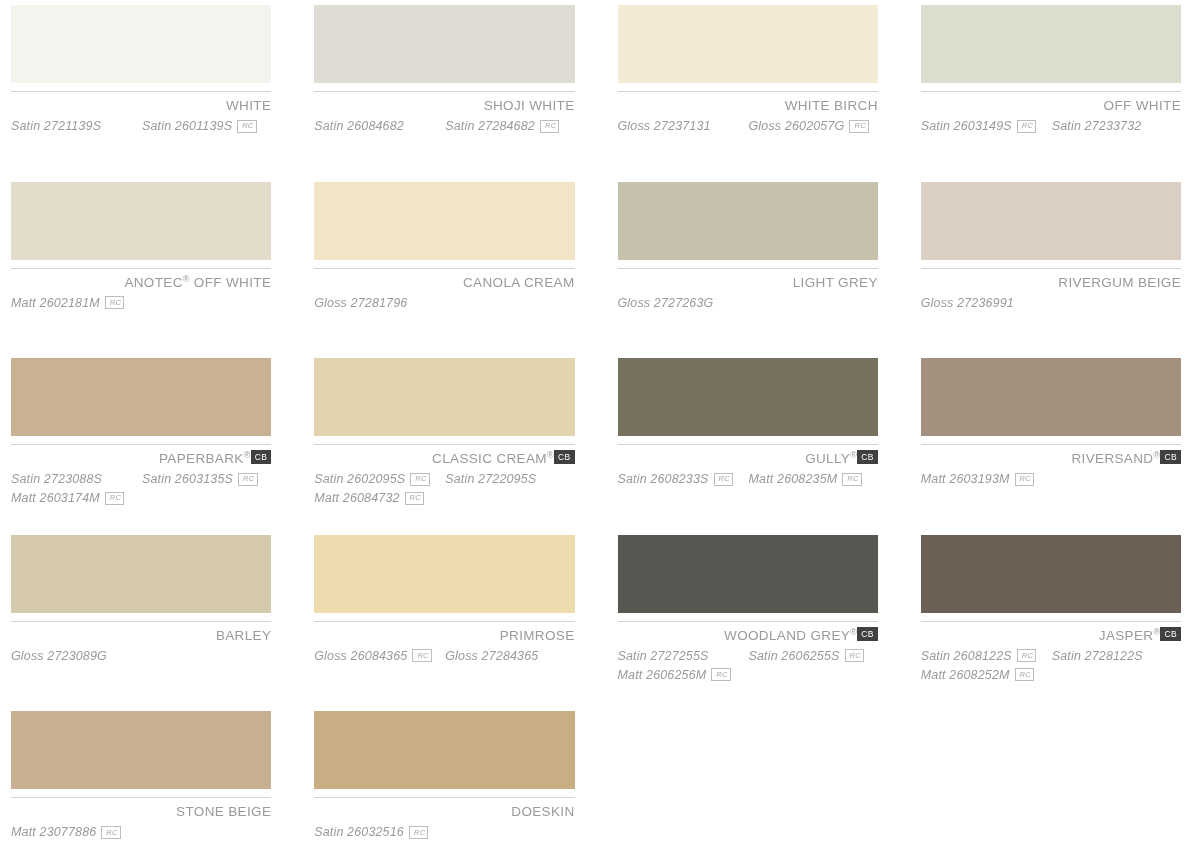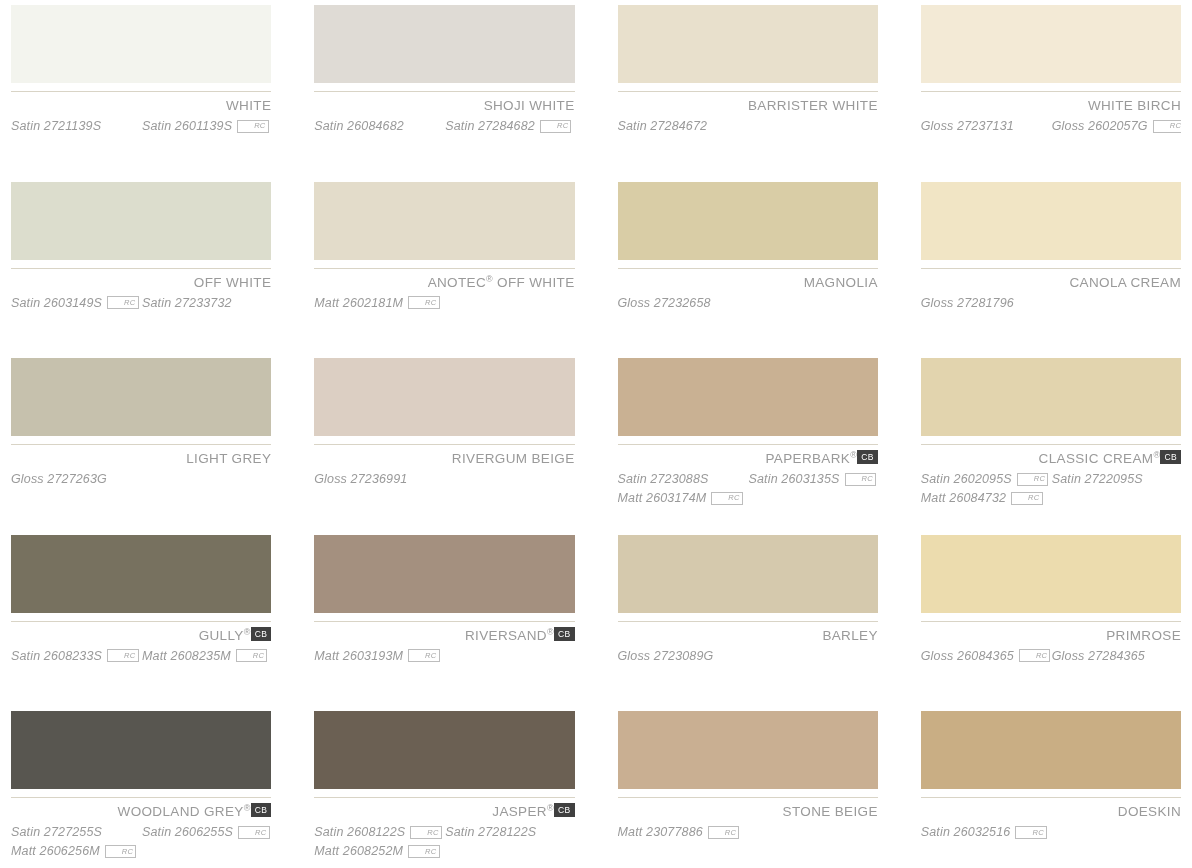--- a/index.html
+++ b/index.html
@@ -86,21 +86,21 @@
     font-size: 12.5px;
     color: #9a9a9a;
     letter-spacing: 0.15px;
   }
   .rc-badge {
     border: 1px solid #bdbdbd;
     color: #a6a6a6;
     font-size: 7.5px;
     letter-spacing: 0.3px;
     line-height: 1;
-    padding: 2px 2px 2px 16px;
+    padding: 2px 2px 2px 4px;
     margin-left: 5px;
     display: inline-flex;
     align-items: center;
     height: 13px;
     flex: none;
     text-align: right;
   }
 </style>
 </head>
 <body>
@@ -136,34 +136,20 @@
             <span class="code-text">Satin 26084682</span>
           </div>
           <div class="code-cell c1">
             <span class="code-text">Satin 27284682</span>
             <span class="rc-badge">RC</span>
           </div>
         </div>
       </div>
     </div>
     <div class="card">
-      <div class="swatch" style="background: rgb(232, 224, 204);"></div>
-      <div class="divider"></div>
-      <div class="name-row">
-        <div class="name">BARRISTER WHITE</div>
-      </div>
-      <div class="codes">
-        <div class="code-line">
-          <div class="code-cell c0">
-            <span class="code-text">Satin 27284672</span>
-          </div>
-        </div>
-      </div>
-    </div>
-    <div class="card">
       <div class="swatch" style="background: rgb(243, 234, 214);"></div>
       <div class="divider"></div>
       <div class="name-row">
         <div class="name">WHITE BIRCH</div>
       </div>
       <div class="codes">
         <div class="code-line">
           <div class="code-cell c0">
             <span class="code-text">Gloss 27237131</span>
           </div>
@@ -196,34 +182,20 @@
       <div class="swatch" style="background: rgb(227, 220, 202);"></div>
       <div class="divider"></div>
       <div class="name-row">
         <div class="name">ANOTEC<span class="reg">®</span> OFF WHITE</div>
       </div>
       <div class="codes">
         <div class="code-line">
           <div class="code-cell c0">
             <span class="code-text">Matt 2602181M</span>
             <span class="rc-badge">RC</span>
-          </div>
-        </div>
-      </div>
-    </div>
-    <div class="card">
-      <div class="swatch" style="background: rgb(217, 205, 166);"></div>
-      <div class="divider"></div>
-      <div class="name-row">
-        <div class="name">MAGNOLIA</div>
-      </div>
-      <div class="codes">
-        <div class="code-line">
-          <div class="code-cell c0">
-            <span class="code-text">Gloss 27232658</span>
           </div>
         </div>
       </div>
     </div>
     <div class="card">
       <div class="swatch" style="background: rgb(241, 229, 197);"></div>
       <div class="divider"></div>
       <div class="name-row">
         <div class="name">CANOLA CREAM</div>
       </div>

